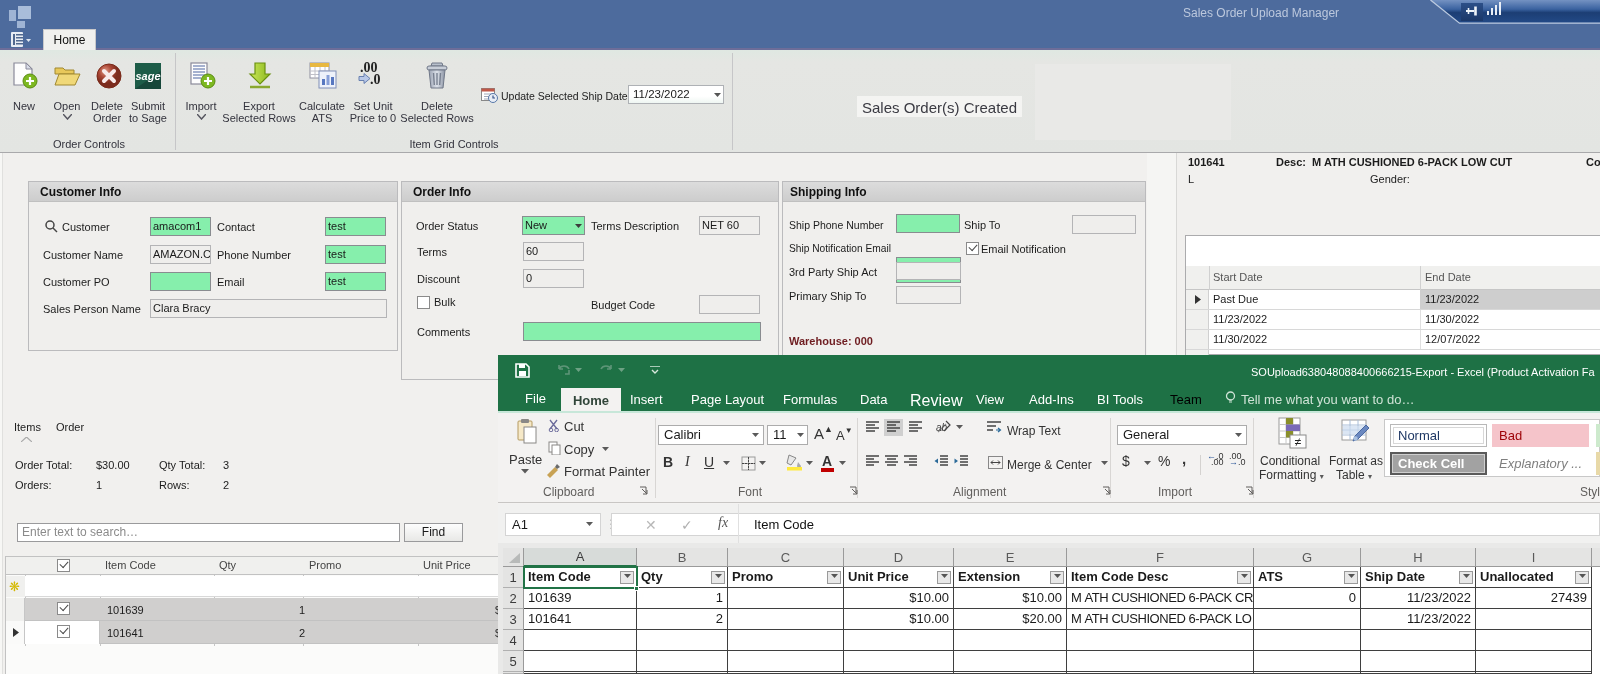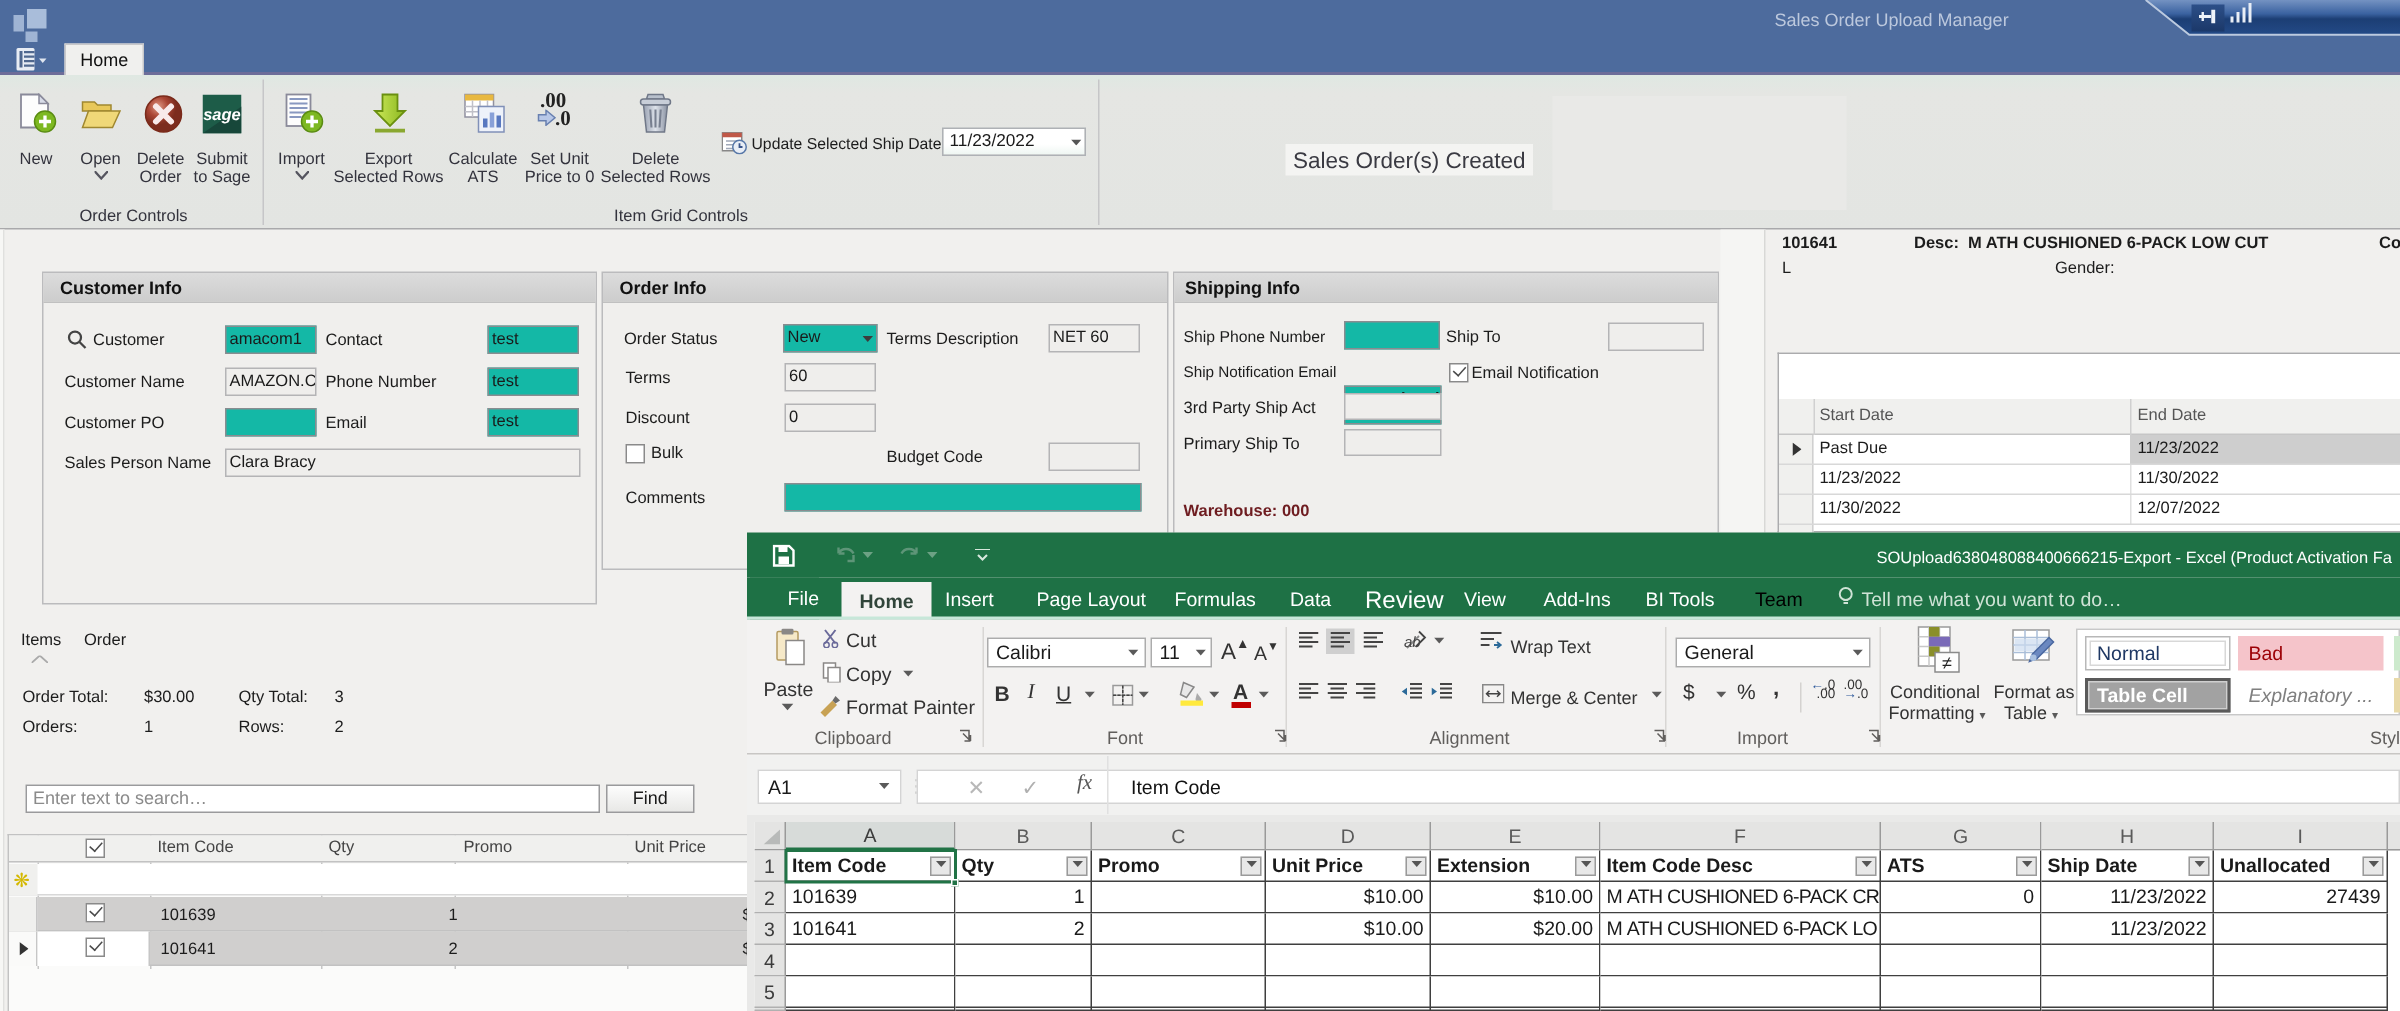--- a/index.html
+++ b/index.html
@@ -1,18 +1,18 @@
 <!DOCTYPE html>
 <html><head><meta charset="utf-8"><style>
 *{margin:0;padding:0;box-sizing:border-box;}
 html,body{width:1600px;height:674px;overflow:hidden;}
 body{font-family:"Liberation Sans",sans-serif;position:relative;background:#f1f0ee;font-size:12px;color:#1a1a1a;}
 .a{position:absolute;}
 .lbl{position:absolute;font-size:11px;color:#1c1c1c;white-space:nowrap;}
-.inp{position:absolute;background:#14b8a6;border:1px solid #898c90;font-size:11px;padding:0 2px;white-space:nowrap;overflow:hidden;}
+.inp{position:absolute;background:#86efac;border:1px solid #898c90;font-size:11px;padding:0 2px;white-space:nowrap;overflow:hidden;}
 .ro{background:#efeeec;border:1px solid #b4b4b6;}
 .panel{position:absolute;background:#f0efed;border:1px solid #bbbbbd;}
 .phead{position:absolute;left:0;top:0;right:0;height:20px;background:linear-gradient(#dcdcdc,#cdcdcd);border-bottom:1px solid #c0c0c0;font-weight:bold;font-size:12px;line-height:20px;padding-left:11px;color:#111;}
 .cb{position:absolute;width:13px;height:13px;background:#fff;border:1px solid #8a8a8a;}
 .cb.on:after{content:"";position:absolute;left:2px;top:1px;width:7px;height:4px;border-left:1.6px solid #4a4a4a;border-bottom:1.6px solid #4a4a4a;transform:rotate(-48deg);}
 .rlab{position:absolute;font-size:11px;color:#33333d;text-align:center;white-space:nowrap;}
 svg{display:block;}
 </style></head><body>
 
 <div class="a" style="left:0;top:0;width:1600px;height:50px;background:#4d6b9d;"></div>
@@ -197,21 +197,21 @@
     <svg width="7" height="4">
       <path d="M0 0 l3.5 4 3.5 -4" fill="#555"></path>
     </svg>
   </div>
 
 <div class="a" style="left:857px;top:96px;width:165px;height:21px;background:#f4f4f2;"></div>
 <div class="a" style="left:862px;top:99px;font-size:15px;color:#3a3a42;">Sales Order(s) Created</div>
 
 <div class="a" style="left:0;top:153px;width:3px;height:521px;background:#f7f7f5;border-right:1px solid #e0e0de;"></div>
 
-<div class="panel" style="left:28px;top:181px;width:370px;height:222px;">
+<div class="panel" style="left:28px;top:181px;width:370px;height:170px;">
   <div class="phead">Customer Info</div>
   <div class="a" style="left:15px;top:37px;">
       <svg width="14" height="14">
         <circle cx="6" cy="6" r="4" fill="none" stroke="#444" stroke-width="1.5"></circle>
         <line x1="9" y1="9" x2="13" y2="13" stroke="#444" stroke-width="1.5"></line>
       </svg>
     </div>
   <div class="lbl" style="left:33px;top:39px;">Customer</div>
   <div class="inp" style="left:121px;top:35px;width:61px;height:19px;line-height:17px;">amacom1</div>
   <div class="lbl" style="left:188px;top:39px;">Contact</div>
@@ -674,21 +674,21 @@
         <rect x="2" y="9" width="22" height="8" fill="#ccdcf0" opacity="0.7"></rect>
         <path d="M25 8 L14 19 l-2 5 5 -2 L28 11 z" fill="#6a88c0" stroke="#4a68a0"></path>
         <circle cx="14.5" cy="21.5" r="2.2" fill="#a8c0e0"></circle>
       </svg>
     </div>
   <div class="a" style="left:831px;top:99px;font-size:12px;color:#333;">Format as</div>
   <div class="a" style="left:838px;top:113px;font-size:12px;color:#333;">Table <span style="font-size:8px;color:#5a5a5a;">▾</span></div>
   <div class="a" style="left:886px;top:64px;width:216px;height:58px;background:#fff;border:1px solid #c8c8c8;"></div>
     <div class="a" style="left:892px;top:69px;width:97px;height:23px;background:#fff;border:1px solid #b8b8b8;box-shadow:inset 0 0 0 2px #fff,inset 0 0 0 3px #d8d8d8;line-height:21px;padding-left:7px;font-size:13px;color:#1f3864;">Normal</div>
   <div class="a" style="left:994px;top:69px;width:97px;height:23px;background:#f5c4ca;line-height:23px;padding-left:7px;font-size:13px;color:#9c0006;">Bad</div>
-  <div class="a" style="left:892px;top:97px;width:97px;height:23px;background:#a2a2a2;border:2px solid #5a5a5a;box-shadow:inset 0 0 0 1px #cfcfcf;line-height:19px;padding-left:6px;font-size:13px;color:#fff;font-weight:bold;">Table Cell</div>
+  <div class="a" style="left:892px;top:97px;width:97px;height:23px;background:#a2a2a2;border:2px solid #5a5a5a;box-shadow:inset 0 0 0 1px #cfcfcf;line-height:19px;padding-left:6px;font-size:13px;color:#fff;font-weight:bold;">Check Cell</div>
   <div class="a" style="left:994px;top:97px;width:97px;height:23px;background:#fff;line-height:23px;padding-left:7px;font-size:13px;color:#7f7f7f;font-style:italic;">Explanatory ...</div>
     <div class="a" style="left:1098px;top:69px;width:4px;height:23px;background:#cdeacd;"></div>
     <div class="a" style="left:1098px;top:97px;width:4px;height:23px;background:#e8d9a8;"></div>
   <div class="a" style="left:1082px;top:130px;font-size:12px;color:#605e5c;">Styles</div>
 
   <div class="a" style="left:0;top:149px;width:1102px;height:39px;background:#f1f1f0;"></div>
   <div class="a" style="left:7px;top:158px;width:96px;height:23px;background:#fff;border:1px solid #d4d4d4;line-height:21px;padding-left:6px;font-size:13px;">A1</div>
   <div class="a" style="left:88px;top:167px;">
       <svg width="7" height="5">
         <path d="M0 0 l3.5 4 3.5 -4" fill="#5a5a5a"></path>

